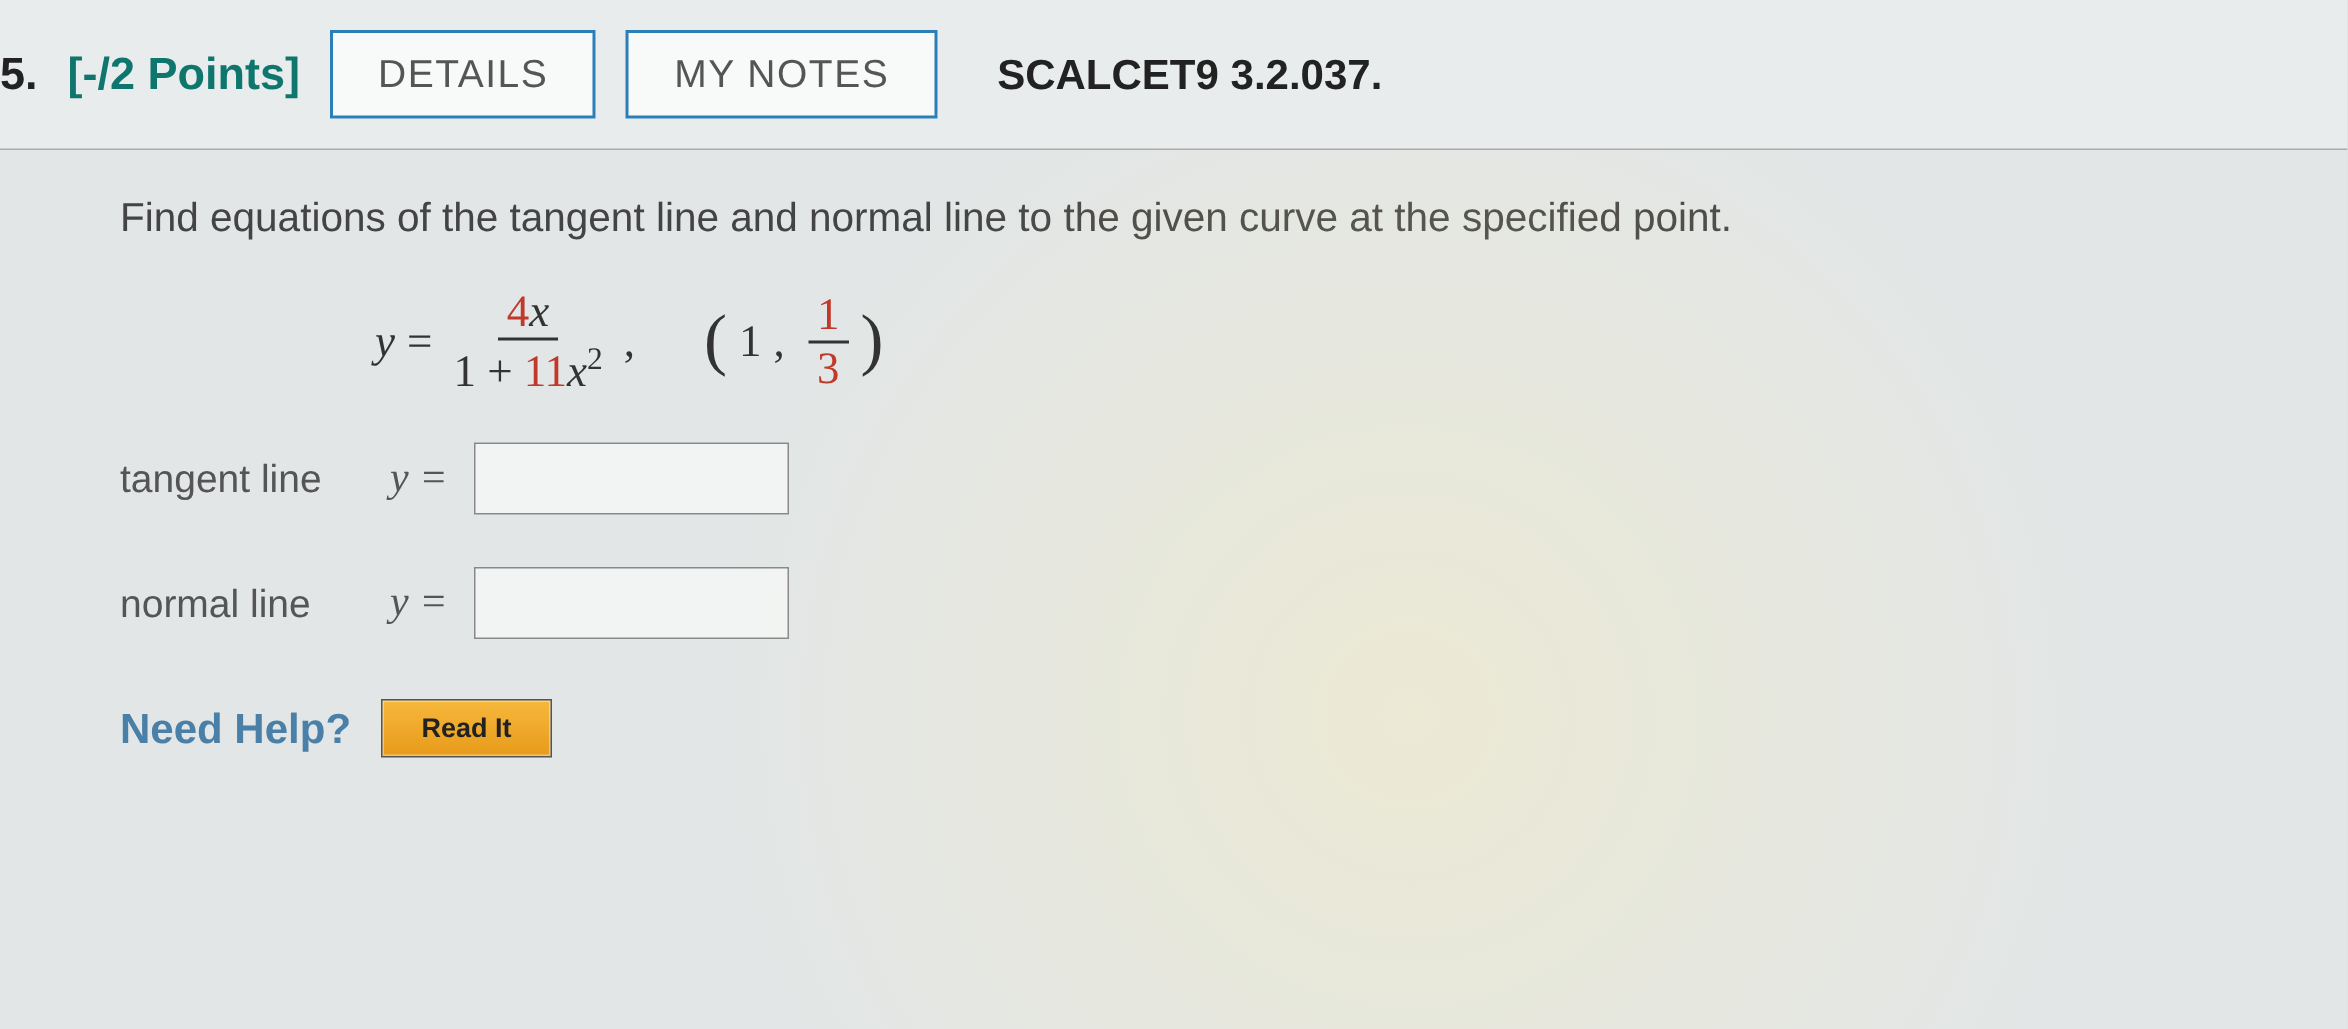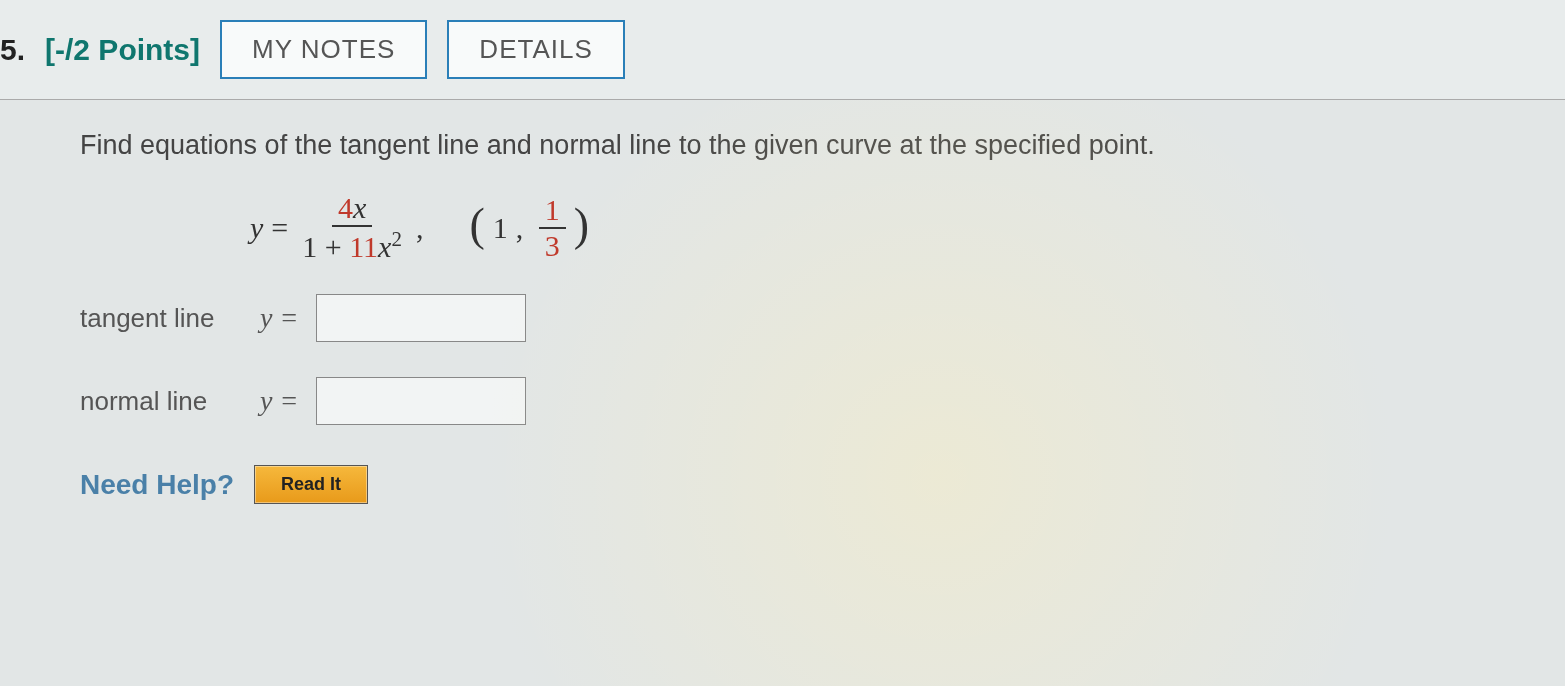--- a/index.html
+++ b/index.html
@@ -143,22 +143,23 @@
     top:0;left:0;right:0;bottom:0;
   }
   sup { font-size: 0.7em; }
 </style>
 </head>
 <body>
 
 <div class="header-bar">
   <span class="qnum">5.</span>
   <span class="points">[-/2 Points]</span>
+  <button class="hdr-btn">DETAILS</button>
   <button class="hdr-btn">MY NOTES</button>
-  <button class="hdr-btn">DETAILS</button>
+  <span class="source">SCALCET9 3.2.037.</span>
 </div>
 
 <div class="content">
   <div class="glare"></div>
 
   <div class="prompt">Find equations of the tangent line and normal line to the given curve at the specified point.</div>
 
   <div class="equation-row">
     <span>y</span>
     <span style="font-style:normal;">=</span>

